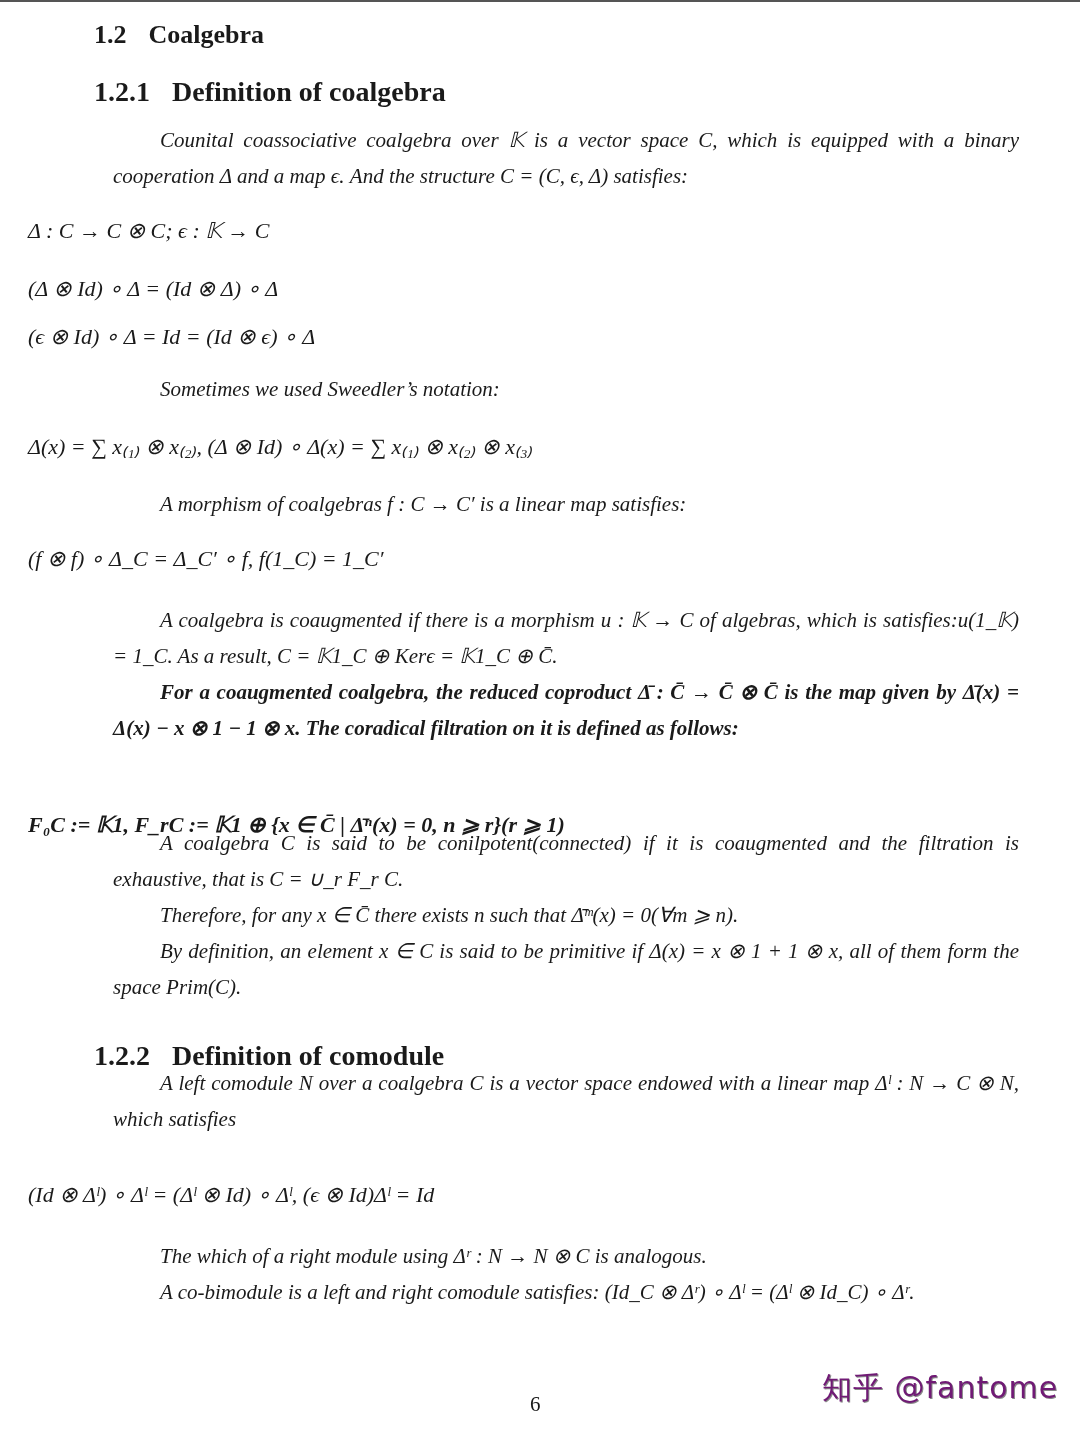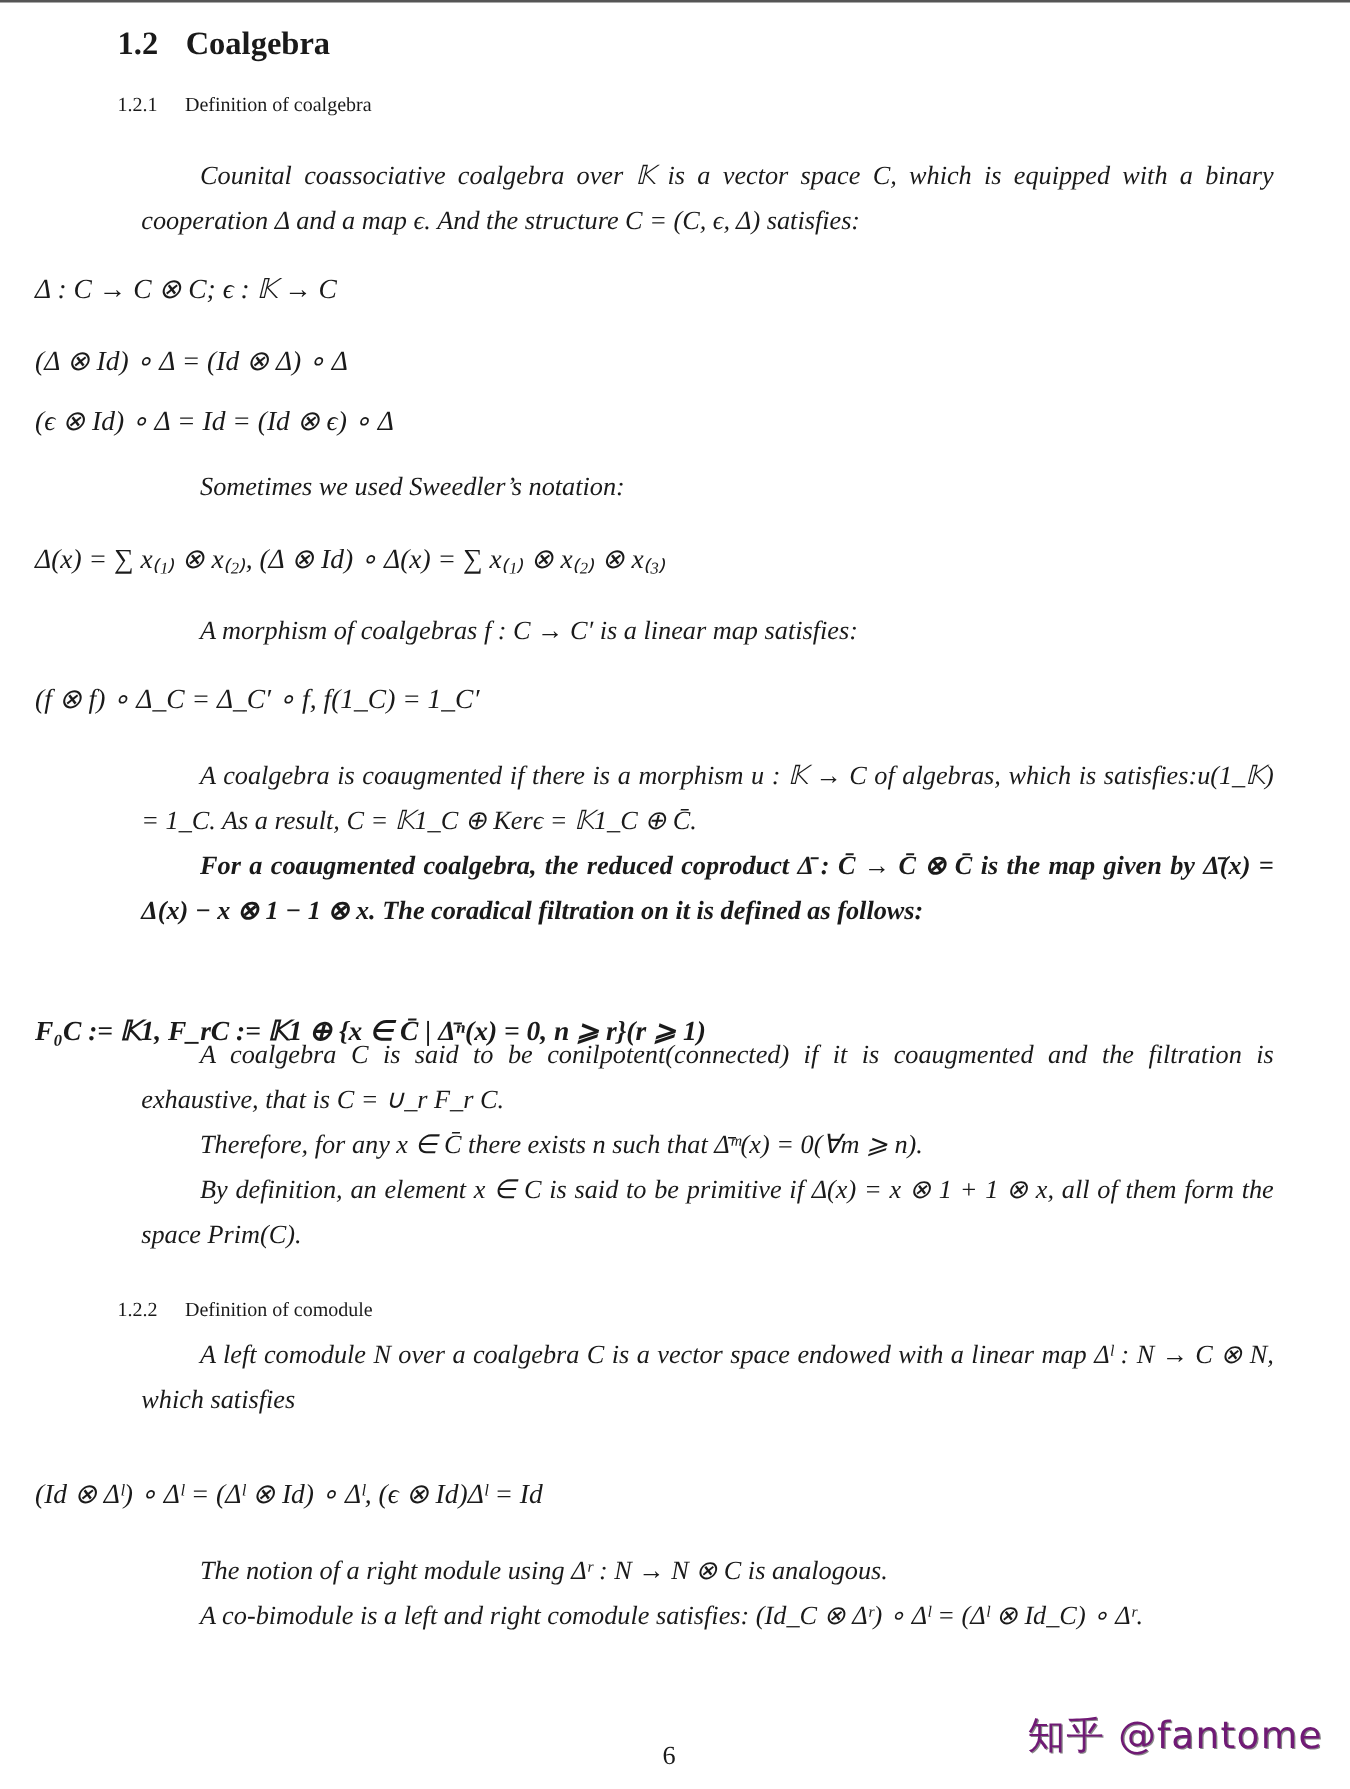--- a/index.html
+++ b/index.html
@@ -1,21 +1,21 @@
 <!DOCTYPE html>
 <html><head>
 <meta charset="utf-8">
 <style>
   html,body{margin:0;padding:0;}
   body{width:1080px;height:1431px;background:#fff;position:relative;overflow:hidden;
        font-family:"DejaVu Serif","Liberation Serif",serif;color:#1a1a1a;}
   .topline{position:absolute;left:0;top:0;width:1080px;height:2px;background:#555;}
   .abs{position:absolute;}
   .h1{left:94px;top:20px;font-size:26px;font-weight:bold;font-family:"Liberation Serif",serif;}
-  .h2{font-size:16px;font-weight:normal;font-family:"Liberation Serif",serif;left:94px;}
+  .h2{font-size:28px;font-weight:bold;font-family:"Liberation Serif",serif;left:94px;}
   .num{display:inline-block;margin-right:22px;}
   .para{left:94px;width:906px;font-style:italic;font-size:21px;line-height:36px;
         font-family:"Liberation Serif",serif;text-align:justify;}
   .indent{text-indent:47px;margin-left:19px;}
   .eq{left:0;width:1080px;text-align:left;font-size:22px;font-family:"Liberation Serif",serif;font-style:italic;padding-left:28px;}
   .pagenum{left:530px;top:1392px;font-size:21px;font-family:"Liberation Serif",serif;}
   .wm{left:822px;top:1368px;font-size:30px;color:#701a75;font-family:"DejaVu Sans",sans-serif;
       text-shadow:1px 1px 0 #888;letter-spacing:1px;}
 </style>
 </head>
@@ -56,17 +56,17 @@
 <div class="abs para indent" style="top:933px;">By definition, an element x ∈ C is said to be primitive if Δ(x) = x ⊗ 1 + 1 ⊗ x, all of them form the space Prim(C).</div>
 
 <div class="abs h2" style="top:1040px;">
   <span class="num">1.2.2</span><span>Definition of comodule</span>
 </div>
 
 <div class="abs para indent" style="top:1065px;">A left comodule N over a coalgebra C is a vector space endowed with a linear map Δˡ : N → C ⊗ N, which satisfies</div>
 
 <div class="abs eq" style="top:1182px;">(Id ⊗ Δˡ) ∘ Δˡ = (Δˡ ⊗ Id) ∘ Δˡ, (ϵ ⊗ Id)Δˡ = Id</div>
 
-<div class="abs para indent" style="top:1238px;">The notion of a right module using Δʳ : N → N ⊗ C is analogous.</div>
+<div class="abs para indent" style="top:1238px;">The which of a right module using Δʳ : N → N ⊗ C is analogous.</div>
 <div class="abs para indent" style="top:1274px;">A co-bimodule is a left and right comodule satisfies: (Id_C ⊗ Δʳ) ∘ Δˡ = (Δˡ ⊗ Id_C) ∘ Δʳ.</div>
 
 <div class="abs pagenum">6</div>
 <div class="abs wm">知乎 @fantome</div>
 
 </body></html>

